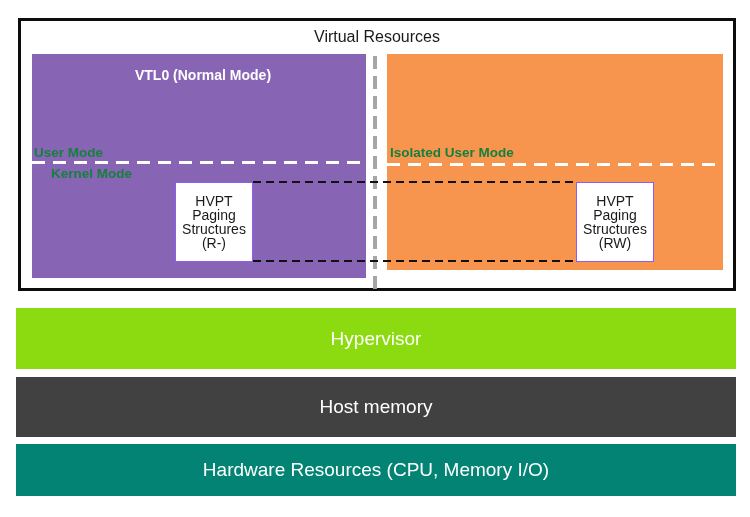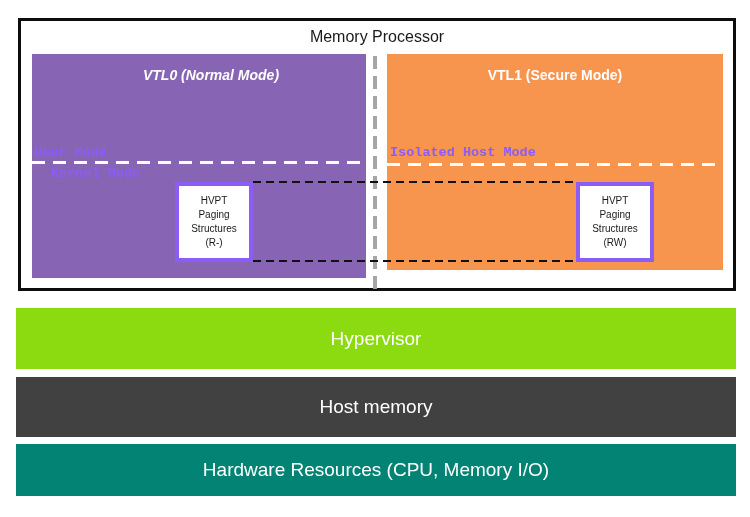--- a/index.html
+++ b/index.html
@@ -22,59 +22,59 @@
   }
 
   
   .vtl-rect { position: absolute; }
   .vtl0-rect { left: 32px; top: 54px; width: 334px; height: 224px; background: #8764B4; }
   .vtl1-rect { left: 387px; top: 54px; width: 336px; height: 216px; background: #F7954F; }
   .vtl-title {
     position: absolute; width: 334px; top: 67px;
     text-align: center; font-size: 14px; font-weight: 700; color: #ffffff;
   }
-  .vtl0-title { left: 44px; font-style: italic; }
+  .vtl0-title { left: 36px; }
   .vtl1-title { left: 387px; width: 336px; }
 
   
   .vtl-divider {
     position: absolute; left: 373px; top: 56px; width: 4px; height: 234px;
     background: repeating-linear-gradient(to bottom, #A6A6A6 0, #A6A6A6 13px, transparent 13px, transparent 20px);
   }
 
   
   .mode-line {
     position: absolute; height: 3px;
     background: repeating-linear-gradient(to right, #ffffff 0, #ffffff 13px, transparent 13px, transparent 21px);
   }
   .mode-line-vtl0 { left: 32px; top: 161px; width: 334px; }
   .mode-line-vtl1 { left: 387px; top: 163px; width: 336px; }
 
   .mode-label {
-    position: absolute; font-size: 13.5px; font-weight: 700; color: #8b5cf6; white-space: nowrap; font-family: Liberation Mono, monospace;
+    position: absolute; font-size: 13.5px; font-weight: 700; color: #15803d; white-space: nowrap;
   }
   .lbl-user     { left: 34px;  top: 145px; }
   .lbl-kernel   { left: 34px;  top: 166px; padding-left: 17px; }
   .lbl-iso-user { left: 390px; top: 145px; }
   .lbl-sec-kern { left: 390px; top: 167px; }
 
   
   .hvpt-connector {
     position: absolute; left: 253px; width: 323px; height: 2px;
     background: repeating-linear-gradient(to right, #111111 0, #111111 8px, transparent 8px, transparent 13px);
   }
   .hvpt-connector-top { top: 181px; }
   .hvpt-connector-bottom { top: 260px; }
 
   
   .hvpt-box {
     position: absolute; top: 182px; width: 78px; height: 80px;
-    background: #ffffff; border: 4px solid #8b5cf6;
+    background: #ffffff; border: 1px solid #8b5cf6;
     display: flex; align-items: center; justify-content: center;
-    text-align: center; font-size: 10px; line-height: 14px; color: #1a1a1a;
+    text-align: center; font-size: 14px; line-height: 14px; color: #1a1a1a;
     white-space: pre-line;
   }
   .hvpt-box-vtl0 { left: 175px; }
   .hvpt-box-vtl1 { left: 576px; }
 
   
   .layer-bar {
     position: absolute; left: 16px; width: 720px;
     display: flex; align-items: center; justify-content: center;
   }
@@ -82,37 +82,36 @@
   .layer-hypervisor { top: 308px; height: 61px; background: #8CDB11; }
   .layer-hostmem    { top: 377px; height: 60px; background: #414141; }
   .layer-hardware   { top: 444px; height: 52px; background: #028374; }
 </style>
 </head>
 <body>
 
 <div class="stage">
 
   <div class="vp-box"></div>
-  <div class="vp-title">Memory Processor</div>
+  <div class="vp-title">Virtual Resources</div>
 
   <div class="vtl-rect vtl0-rect" style="background: rgb(135, 100, 180);"></div>
 
   <div class="vtl-rect vtl1-rect" style="background: rgb(247, 149, 79);"></div>
 
   <div class="vtl-divider"></div>
 
   <div class="vtl-title vtl0-title">VTL0 (Normal Mode)</div>
-  <div class="vtl-title vtl1-title">VTL1 (Secure Mode)</div>
 
   <div class="mode-line mode-line-vtl0"></div>
   <div class="mode-line mode-line-vtl1"></div>
 
   <div class="mode-label lbl-user">User Mode</div>
   <div class="mode-label lbl-kernel">Kernel Mode</div>
-  <div class="mode-label lbl-iso-user">Isolated Host Mode</div>
+  <div class="mode-label lbl-iso-user">Isolated User Mode</div>
 
   <div class="hvpt-connector hvpt-connector-top"></div>
   <div class="hvpt-connector hvpt-connector-bottom"></div>
 
   <div class="hvpt-box hvpt-box-vtl0">HVPT
 Paging
 Structures
 (R-)</div>
   <div class="hvpt-box hvpt-box-vtl1">HVPT
 Paging

